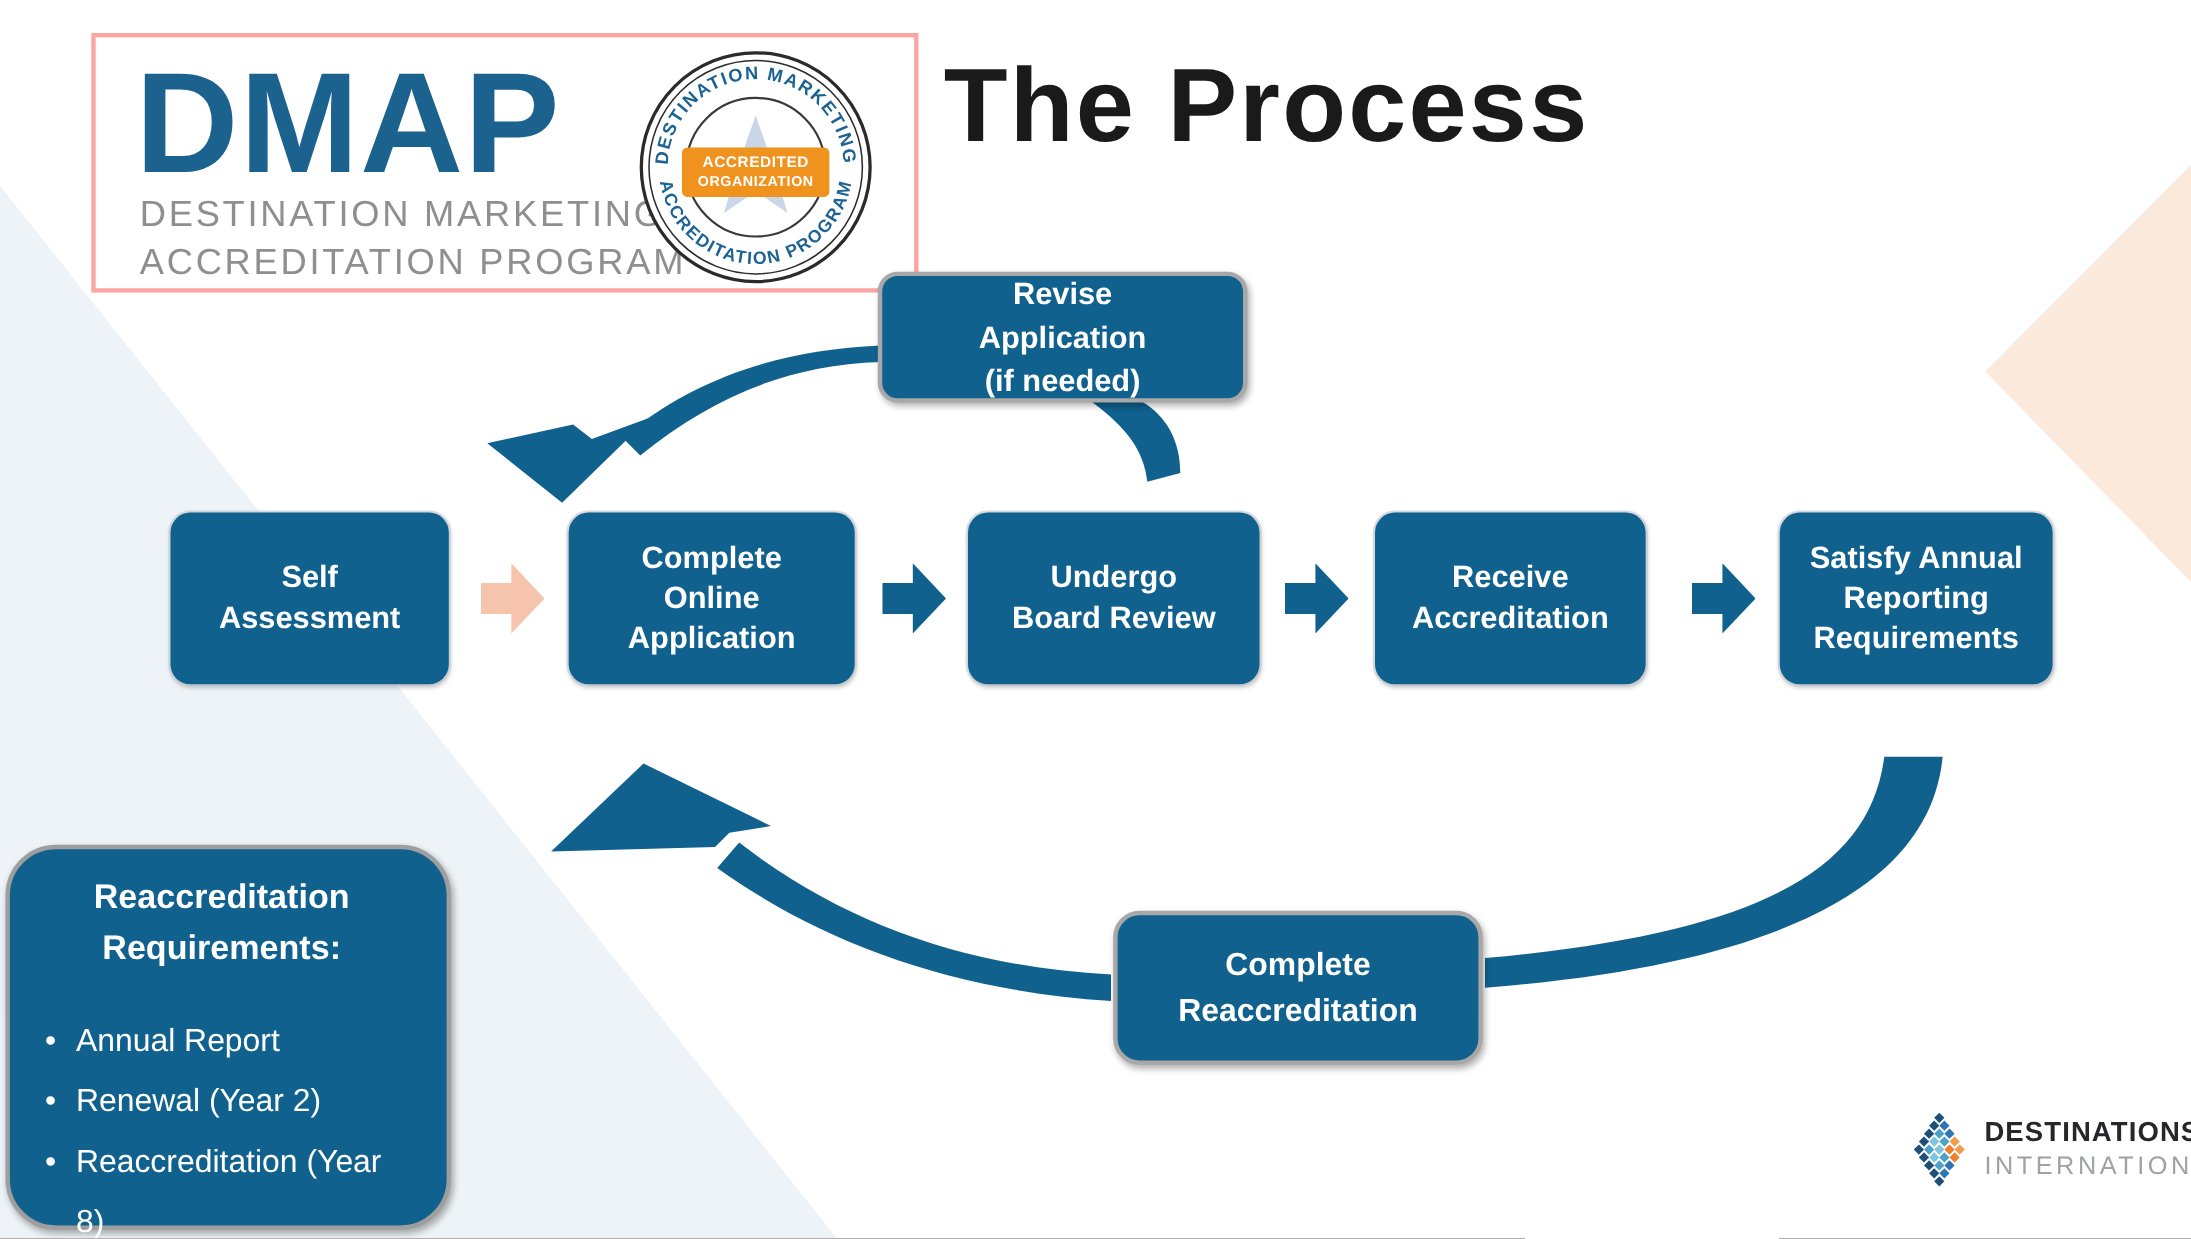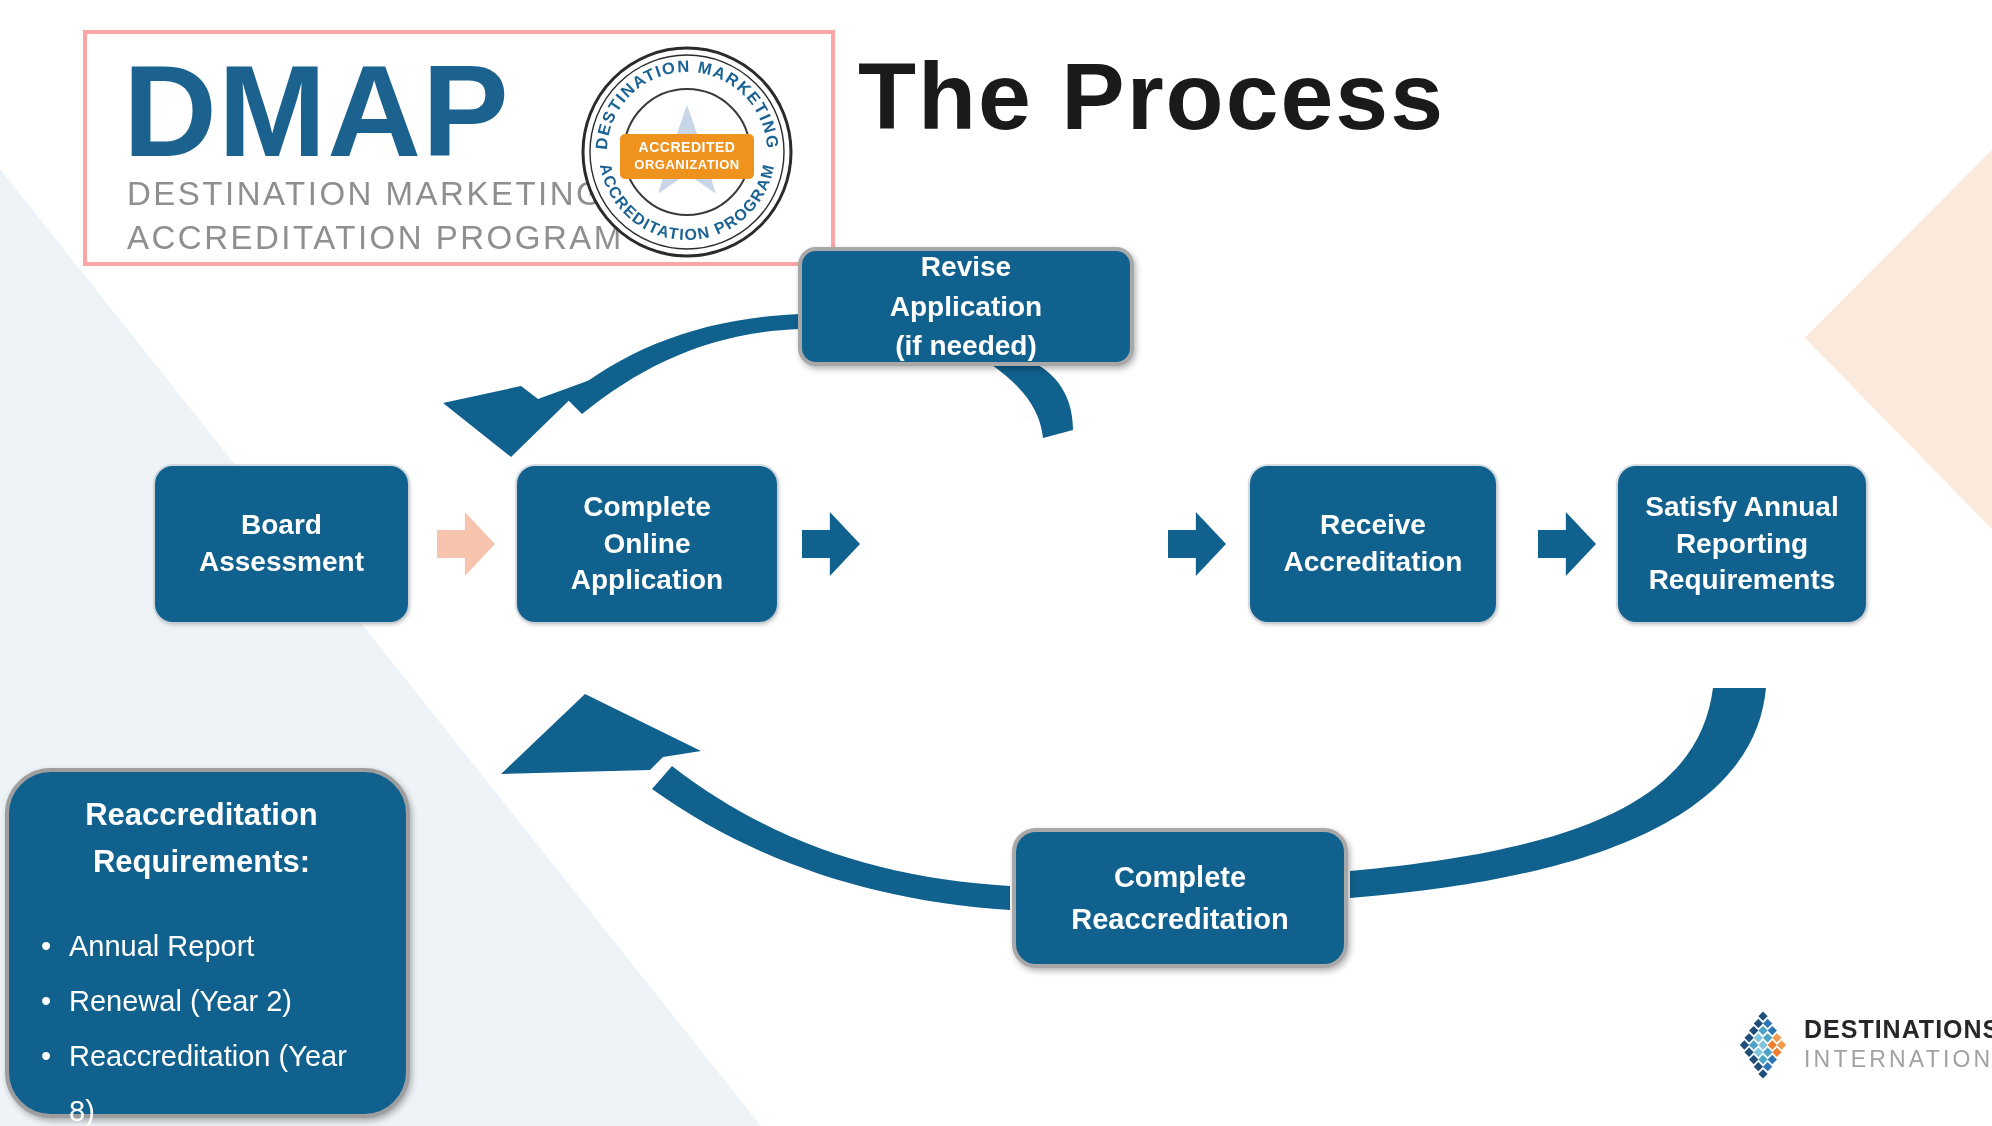--- a/index.html
+++ b/index.html
@@ -147,30 +147,34 @@
 
   <div class="page-title">The Process</div>
 
   <div class="flow-box revise-box">
     <span>Revise
 Application
 (if needed)</span>
   </div>
 
   <div class="flow-box step step1">
-    <span>Board
+    <span>Self
 Assessment</span>
   </div>
   <div class="flow-arrow arrow-pink"></div>
   <div class="flow-box step step2">
     <span>Complete
 Online
 Application</span>
   </div>
   <div class="flow-arrow arrow-b1"></div>
+  <div class="flow-box step step3">
+    <span>Undergo
+Board Review</span>
+  </div>
   <div class="flow-arrow arrow-b2"></div>
   <div class="flow-box step step4">
     <span>Receive
 Accreditation</span>
   </div>
   <div class="flow-arrow arrow-b3"></div>
   <div class="flow-box step step5">
     <span>Satisfy Annual
 Reporting
 Requirements</span>

